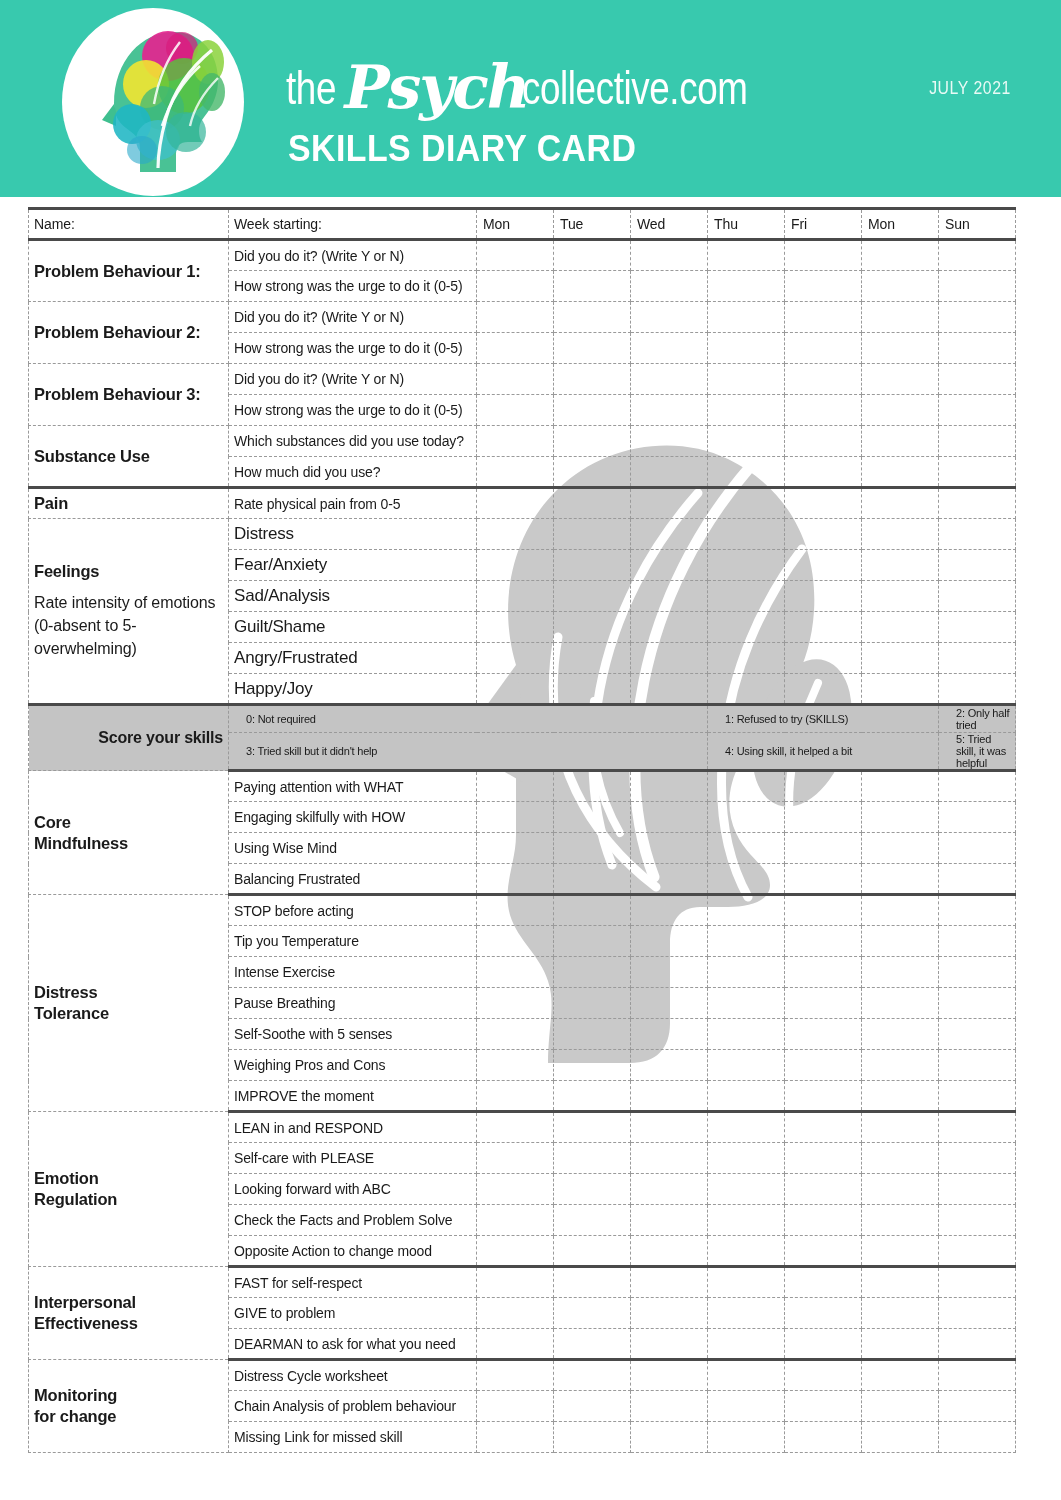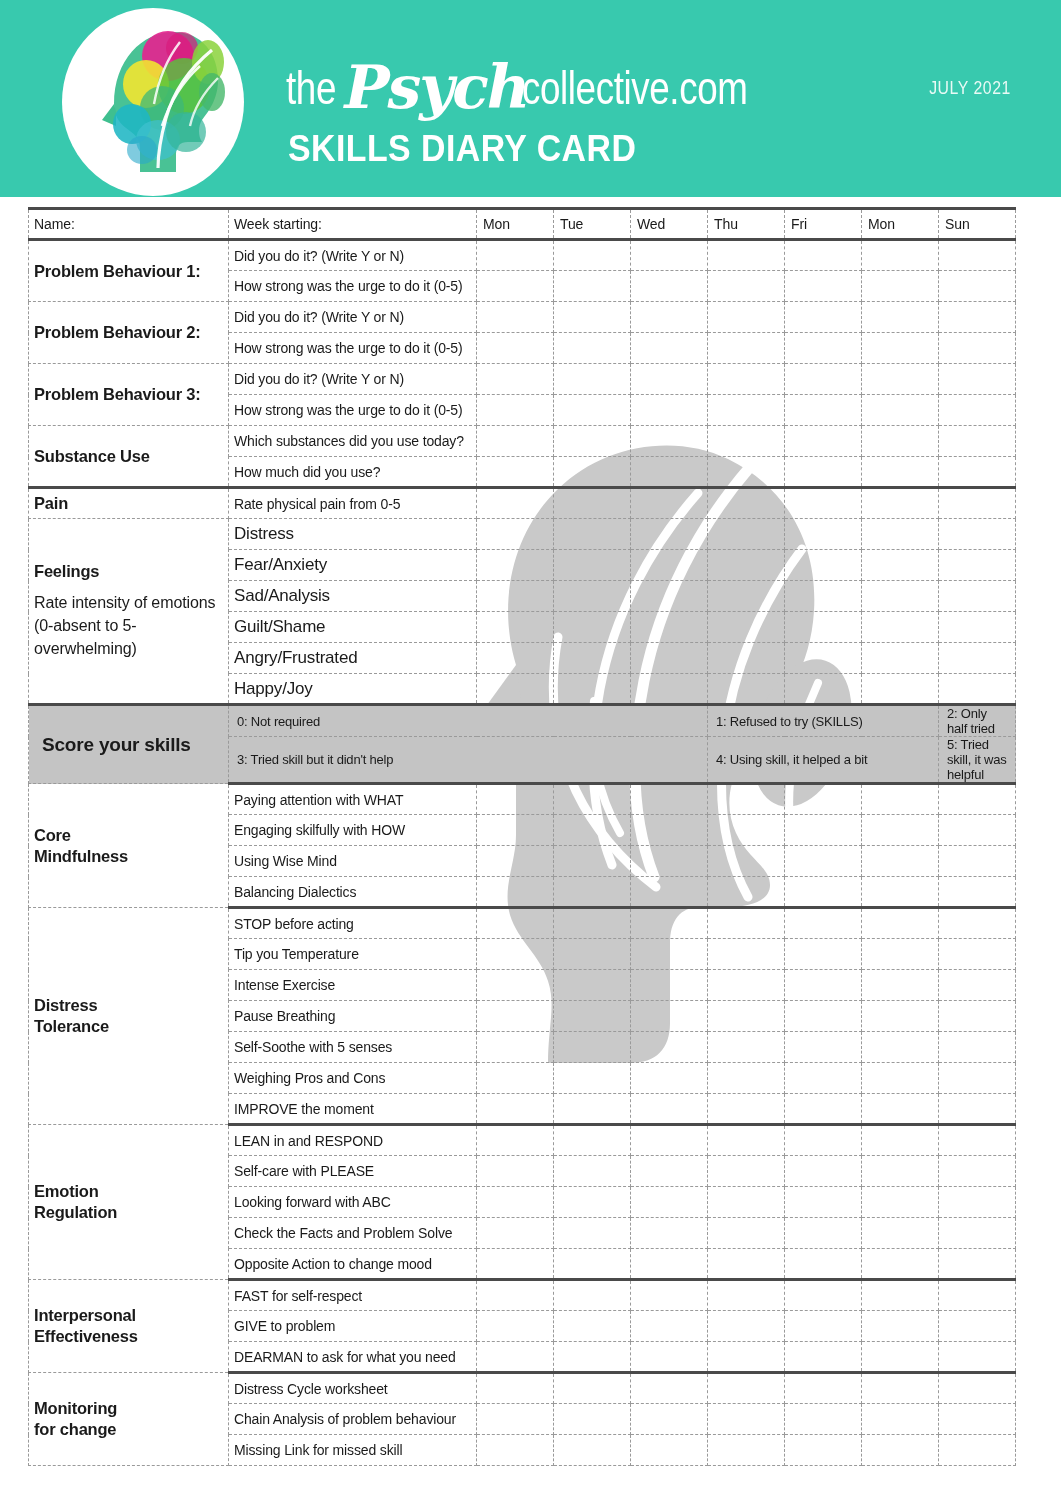--- a/index.html
+++ b/index.html
@@ -161,31 +161,32 @@
     padding-left: 7px;
     letter-spacing: -0.1px;
   }
   td.hd.day { padding-left: 6px; }
 
   td.day { height: 31px; }
 
   
   tr.score td {
     background: #c4c4c4;
-    font-size: 13px;
+    font-size: 11px;
     height: 28px;
     letter-spacing: -0.2px;
-    padding-left: 8px;
+    padding-left: 17px;
   }
   tr.score td.cat {
     font-weight: 700;
-    font-size: 19px;
+    font-size: 16px;
     padding-left: 13px;
     vertical-align: middle;
     padding-top: 0;
+    text-align: right;
   }
 </style>
 </head>
 <body>
 
 <div id="page">
 
   <div id="header">
 
     <div id="logo-badge">
@@ -470,21 +471,21 @@
             <td class="item">Using Wise Mind</td>
             <td class="day"></td>
             <td class="day"></td>
             <td class="day"></td>
             <td class="day"></td>
             <td class="day"></td>
             <td class="day"></td>
             <td class="day"></td>
           </tr>
           <tr class="hv-bot">
-            <td class="item">Balancing Dialectics</td>
+            <td class="item">Balancing Frustrated</td>
             <td class="day"></td>
             <td class="day"></td>
             <td class="day"></td>
             <td class="day"></td>
             <td class="day"></td>
             <td class="day"></td>
             <td class="day"></td>
           </tr>
           <tr>
             <td class="cat" rowspan="7">Distress<br>Tolerance</td>

